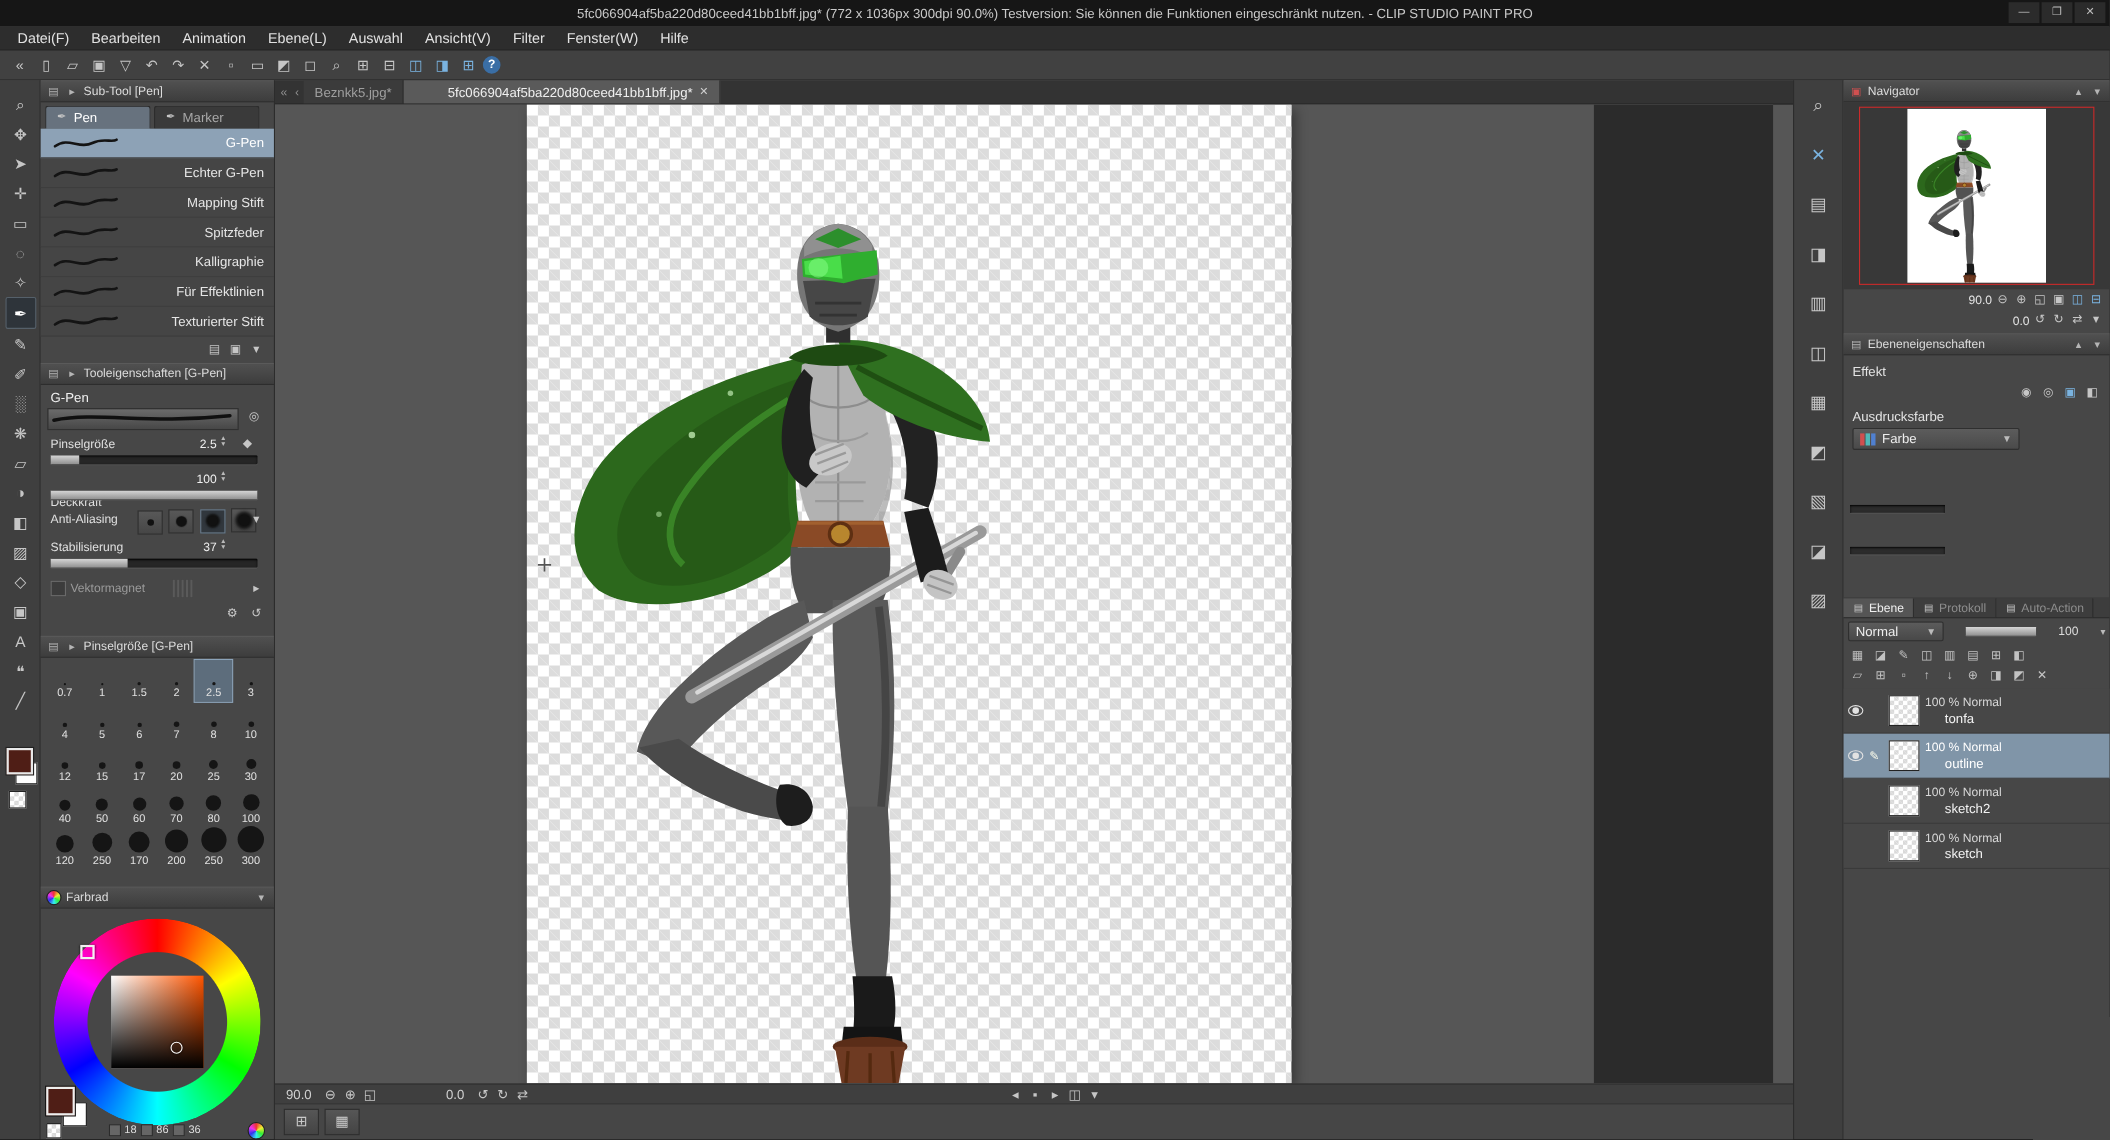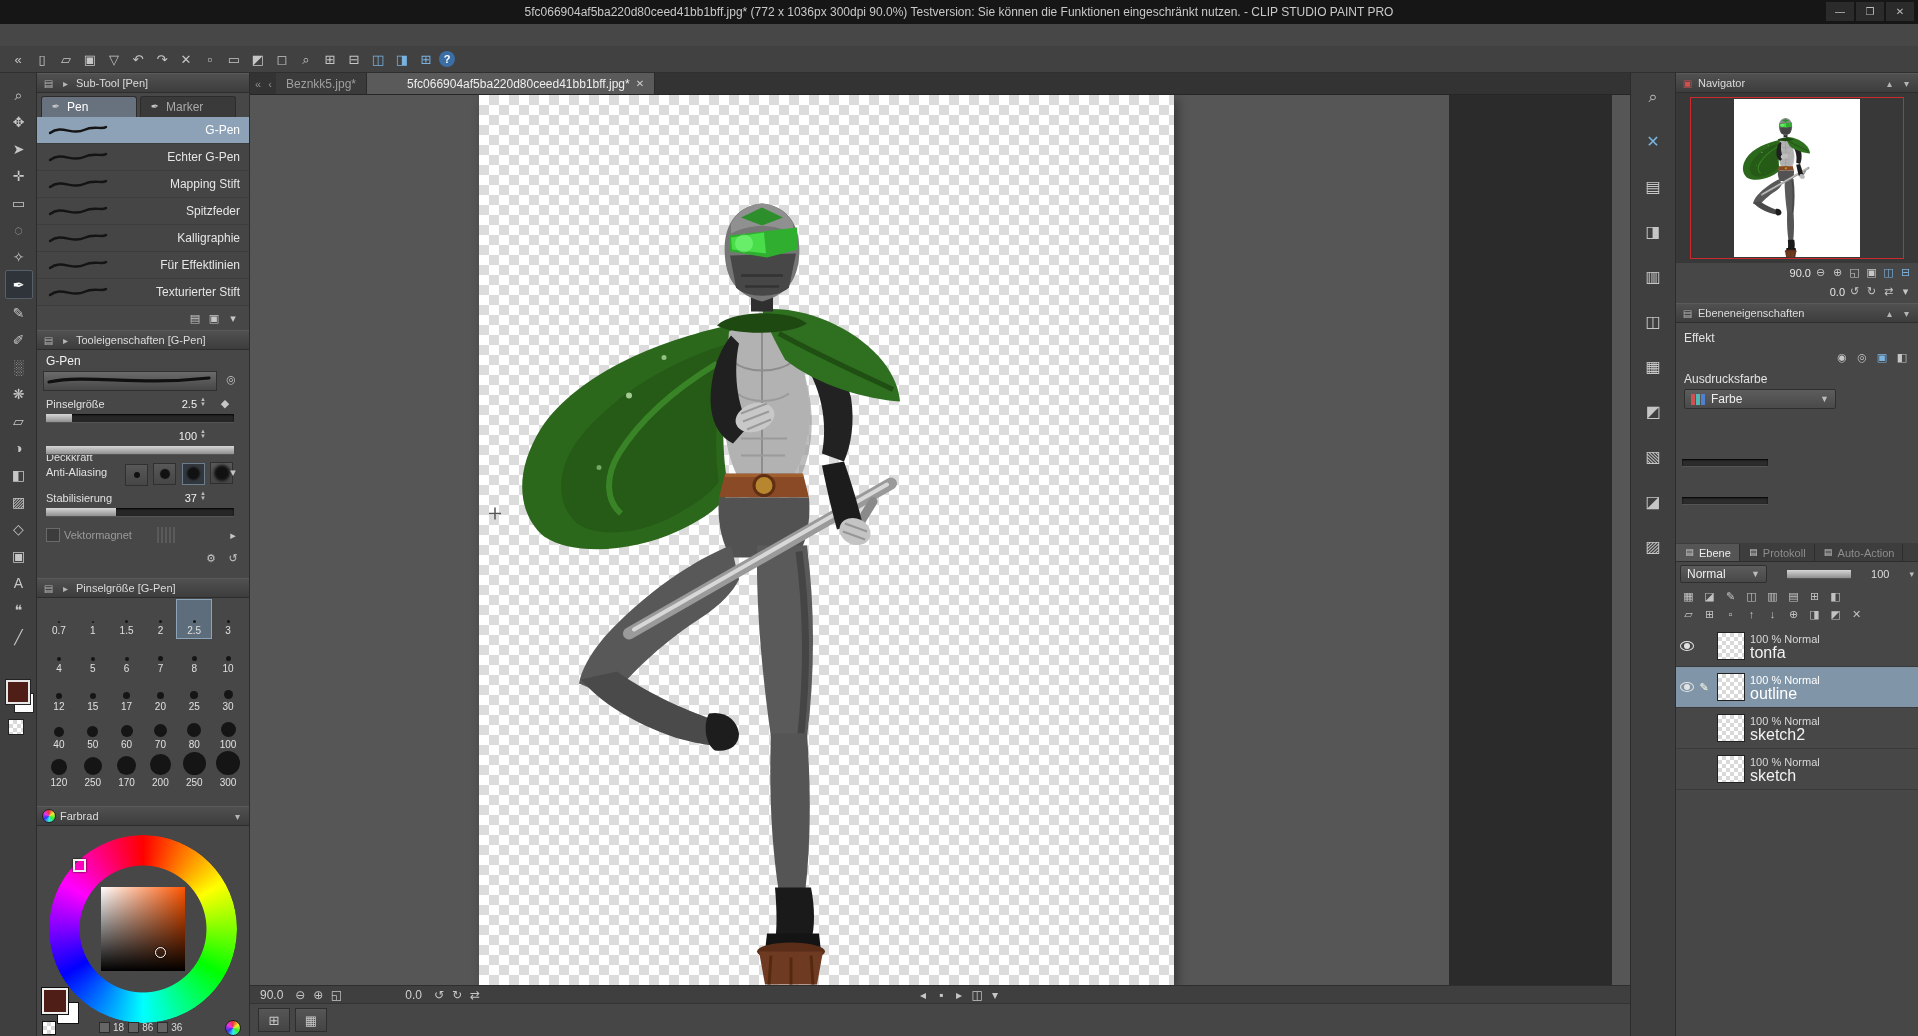--- a/index.html
+++ b/index.html
@@ -143,38 +143,50 @@
   .layer-list{left:0;width:242px;}
   .layer-row{height:41px;display:flex;align-items:center;border-bottom:1px solid #3a3a3a;background:#474747;padding-left:2px;box-sizing:border-box;}
   .layer-row.sel{background:#8095a8;}
   .eye-cell{width:18px;display:flex;justify-content:center;flex:none;}
   .eye{width:12px;height:8px;border:1px solid #e2e2e2;border-radius:50%;position:relative;display:inline-block;}
   .eye::after{content:"";position:absolute;left:3px;right:3px;top:1px;bottom:1px;background:#e2e2e2;border-radius:50%;}
   .edit-cell{width:16px;text-align:center;font-size:11px;color:#ffe;flex:none;}
   .layer-thumb{width:26px;height:26px;border:1px solid #222;flex:none;margin:0 5px;}
   .layer-texts{display:flex;flex-direction:column;line-height:14px;}
   .layer-mode{font-size:11px;color:#d8d8d8;}
-  .layer-name{font-size:16px;color:#f2f2f2;}
+  .layer-name{font-size:12px;color:#f2f2f2;margin-left:18px;}
   .layer-row.sel .layer-mode,.layer-row.sel .layer-name{color:#fff;}
 </style>
 </head>
 <body>
 
 <div id="app">
 
   <div class="titlebar abs">
     <span class="title">5fc066904af5ba220d80ceed41bb1bff.jpg* (772 x 1036px 300dpi 90.0%)  Testversion: Sie können die Funktionen eingeschränkt nutzen. - CLIP STUDIO PAINT PRO</span>
     <div class="winbtns">
 
     <span class="winbtn">―</span>
         <span class="winbtn">❐</span>
         <span class="winbtn">✕</span>
       </div>
   </div>
 
+  <div class="menubar abs">
+
+  <span class="menu-item">Datei(F)</span>
+      <span class="menu-item">Bearbeiten</span>
+      <span class="menu-item">Animation</span>
+      <span class="menu-item">Ebene(L)</span>
+      <span class="menu-item">Auswahl</span>
+      <span class="menu-item">Ansicht(V)</span>
+      <span class="menu-item">Filter</span>
+      <span class="menu-item">Fenster(W)</span>
+      <span class="menu-item">Hilfe</span>
+    </div>
 
   <div class="toolbar abs">
 
   <span class="tbtn icon">«</span>
       <span class="tbtn icon gap">▯</span>
       <span class="tbtn icon">▱</span>
       <span class="tbtn icon">▣</span>
       <span class="tbtn icon">▽</span>
       <span class="tbtn icon gap">↶</span>
       <span class="tbtn icon">↷</span>

